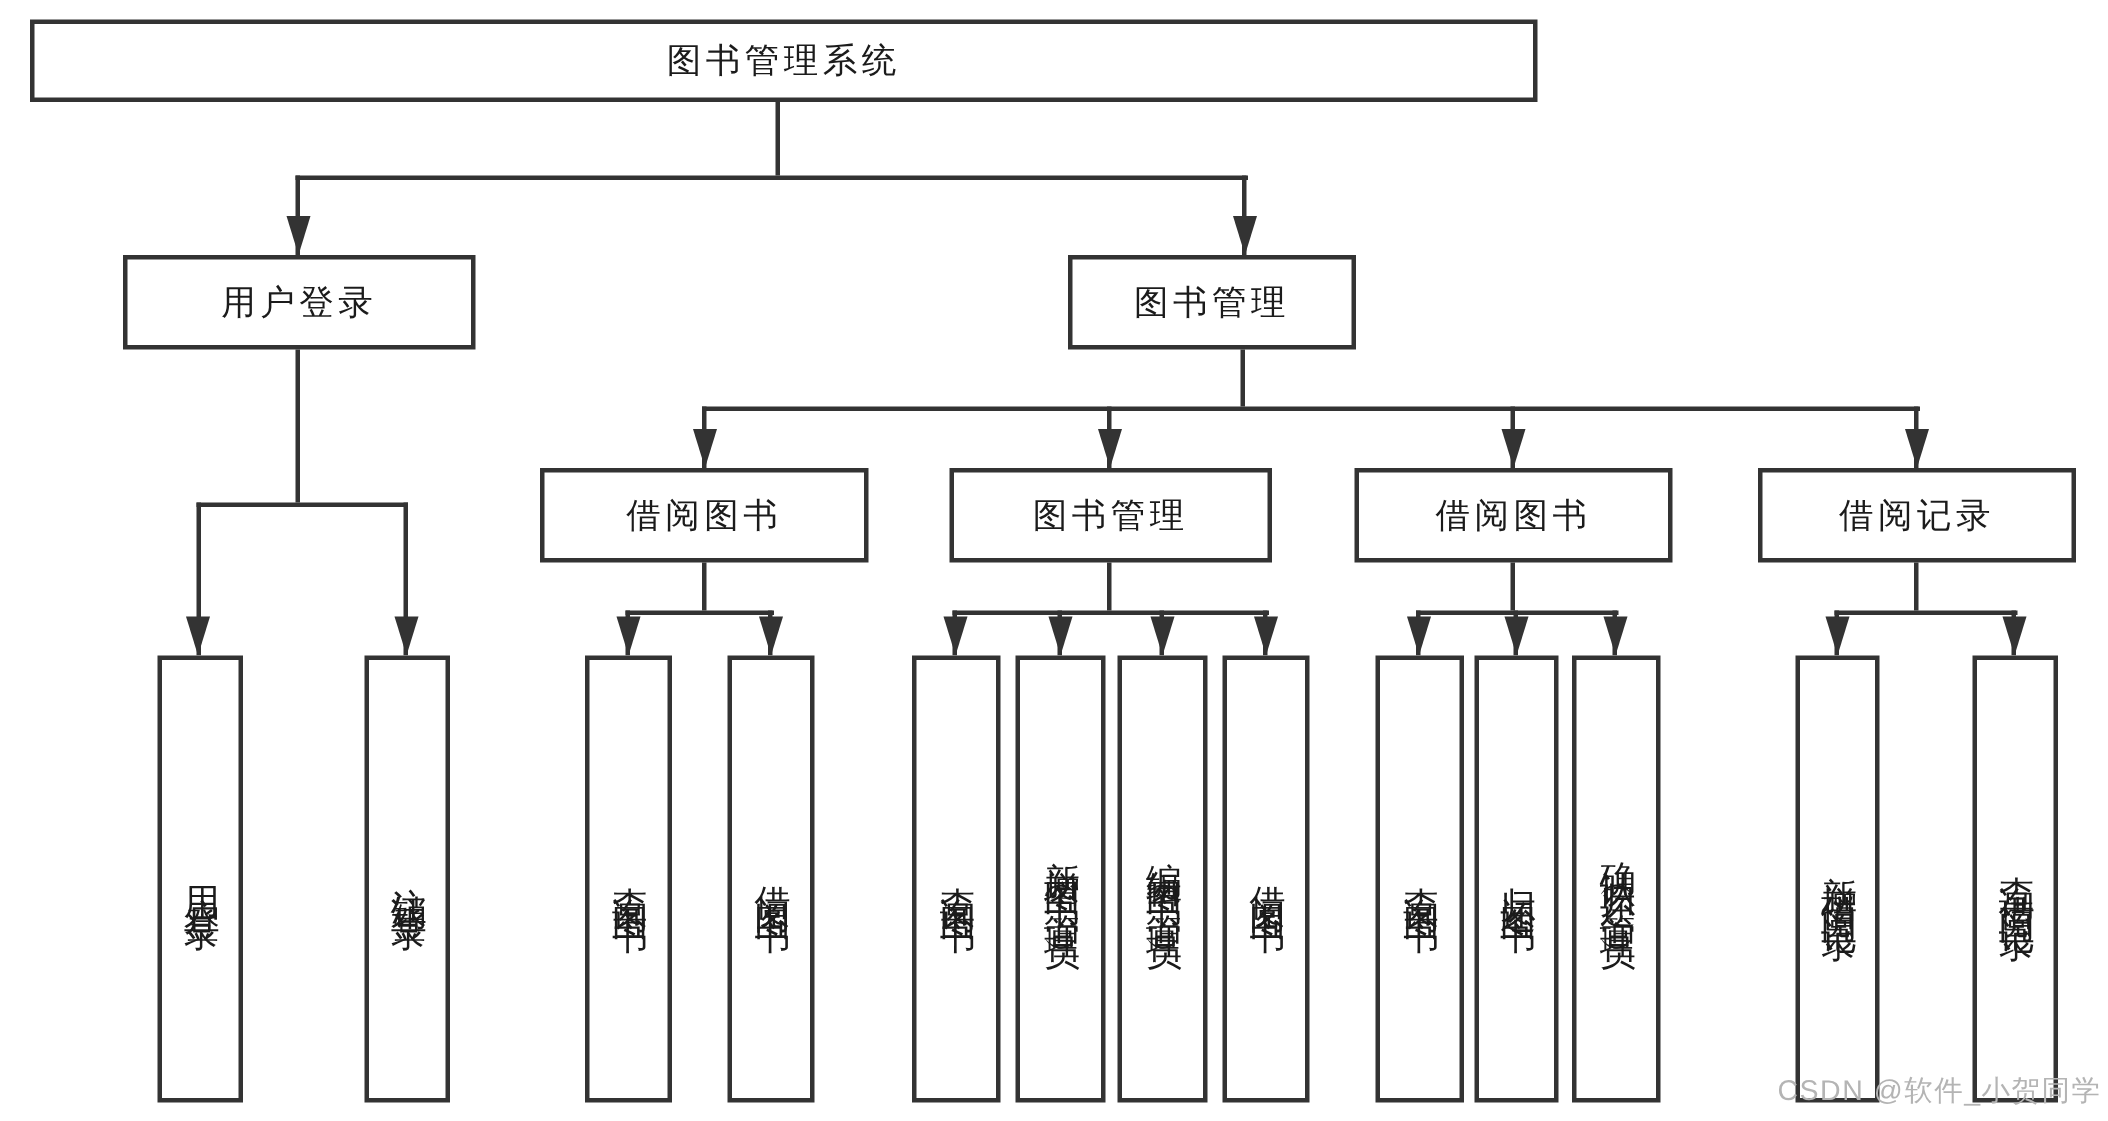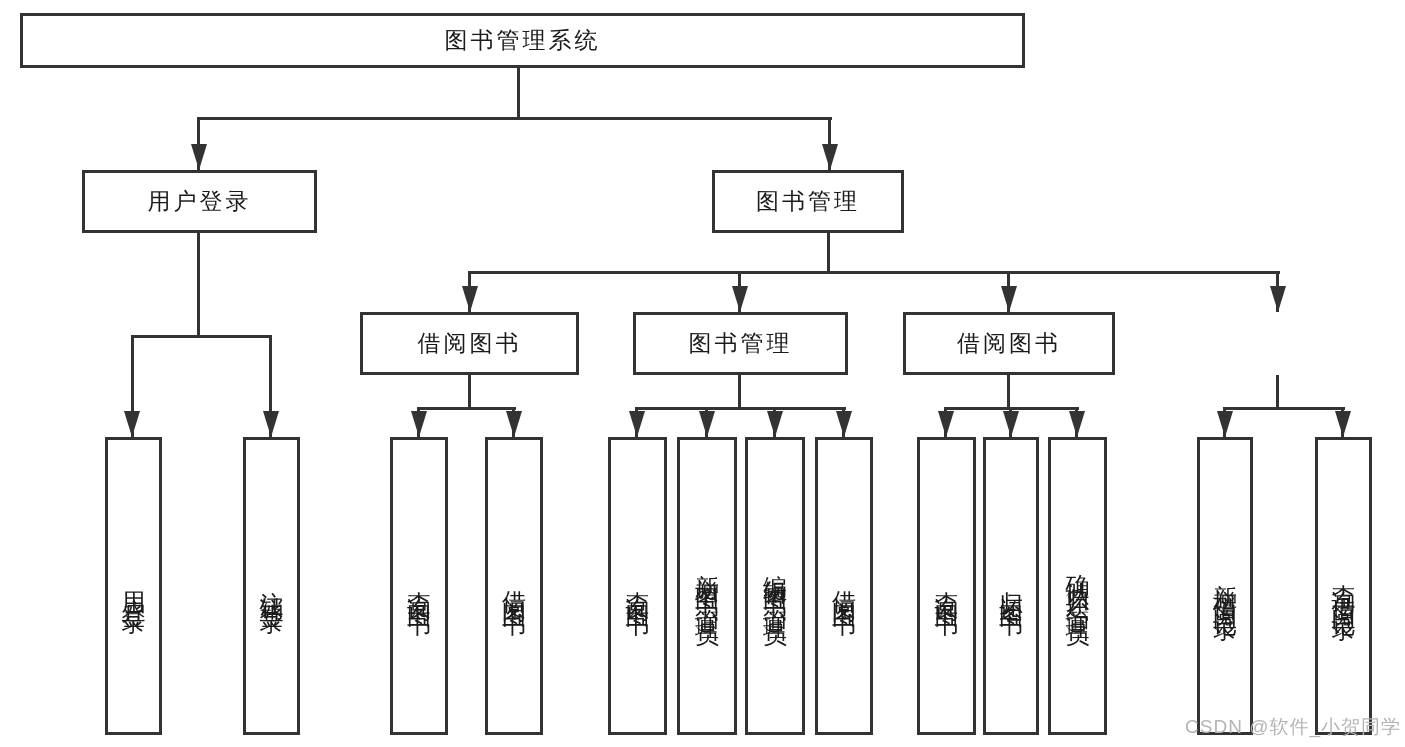--- a/index.html
+++ b/index.html
@@ -107,20 +107,23 @@
 
   <div class="node h" style="left:360px;top:312px;width:219px;height:63px">
     <span>借阅图书</span>
   </div>
   <div class="node h" style="left:633px;top:312px;width:215px;height:63px">
     <span>图书管理</span>
   </div>
   <div class="node h" style="left:903px;top:312px;width:212px;height:63px">
     <span>借阅图书</span>
   </div>
+  <div class="node h" style="left:1172px;top:312px;width:212px;height:63px">
+    <span>借阅记录</span>
+  </div>
 
   <div class="vline" style="left:468px;top:375px;height:32px"></div>
   <div class="hline" style="left:417px;top:407px;width:99px"></div>
   <div class="vline" style="left:417px;top:407px;height:30px"></div>
   <div class="arr" style="left:411px;top:411px"></div>
   <div class="vline" style="left:512px;top:407px;height:30px"></div>
   <div class="arr" style="left:506px;top:411px"></div>
 
   <div class="vline" style="left:738px;top:375px;height:32px"></div>
   <div class="hline" style="left:635px;top:407px;width:211px"></div>

